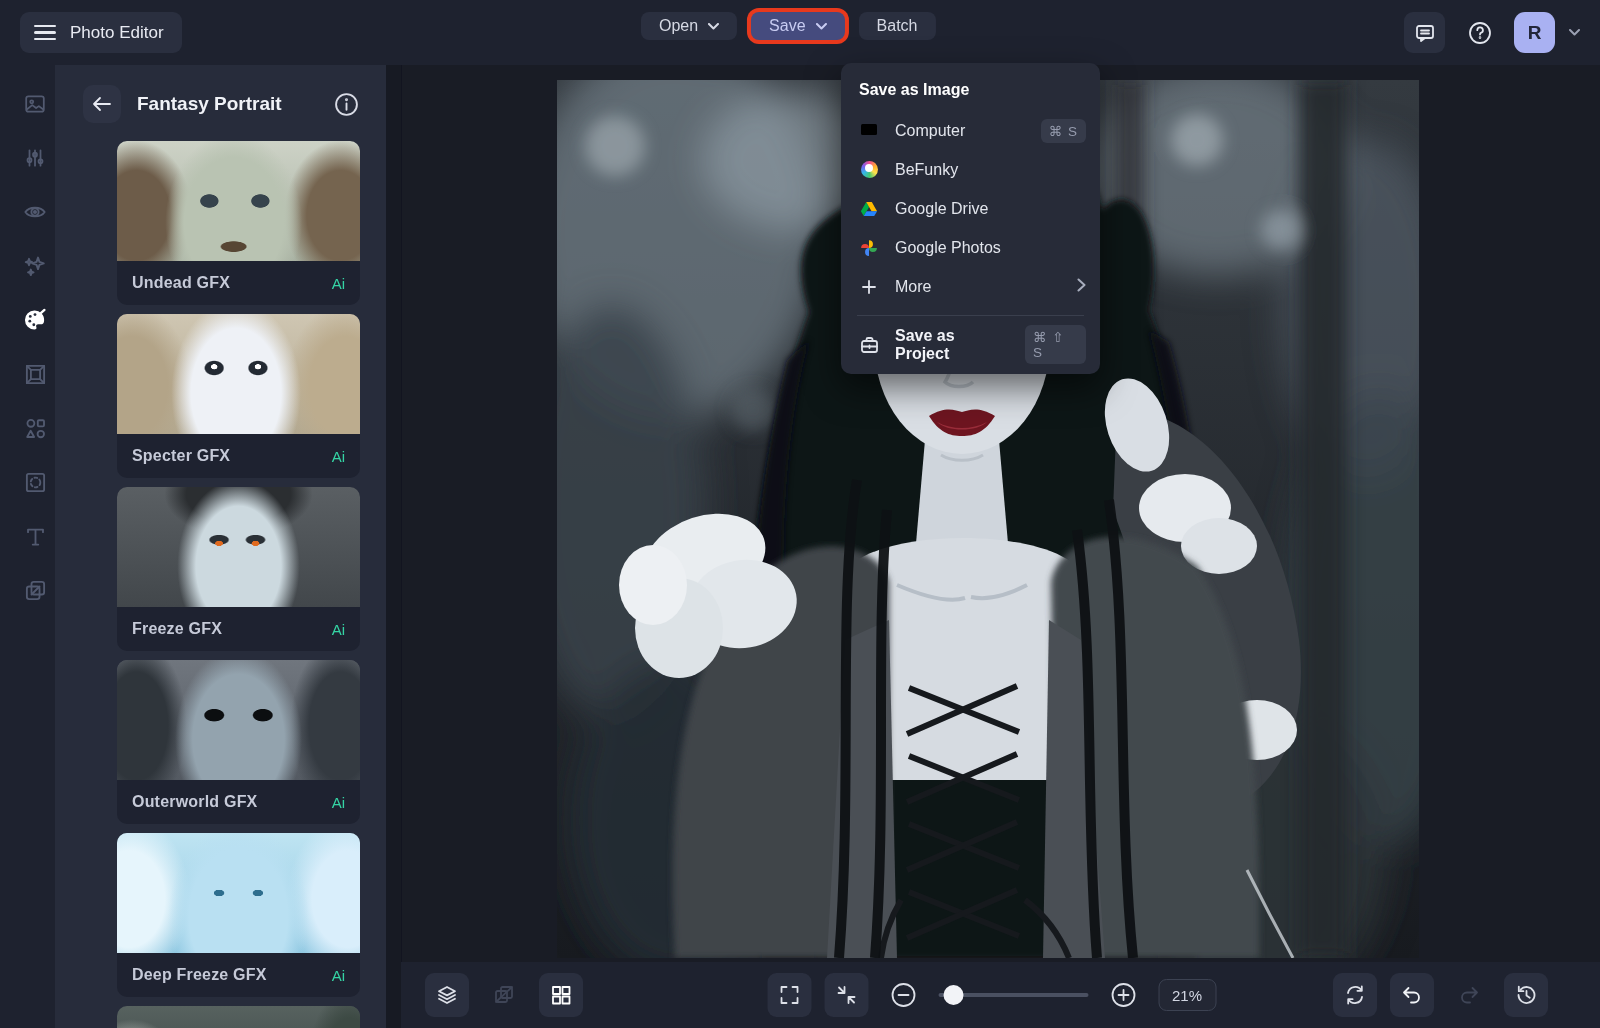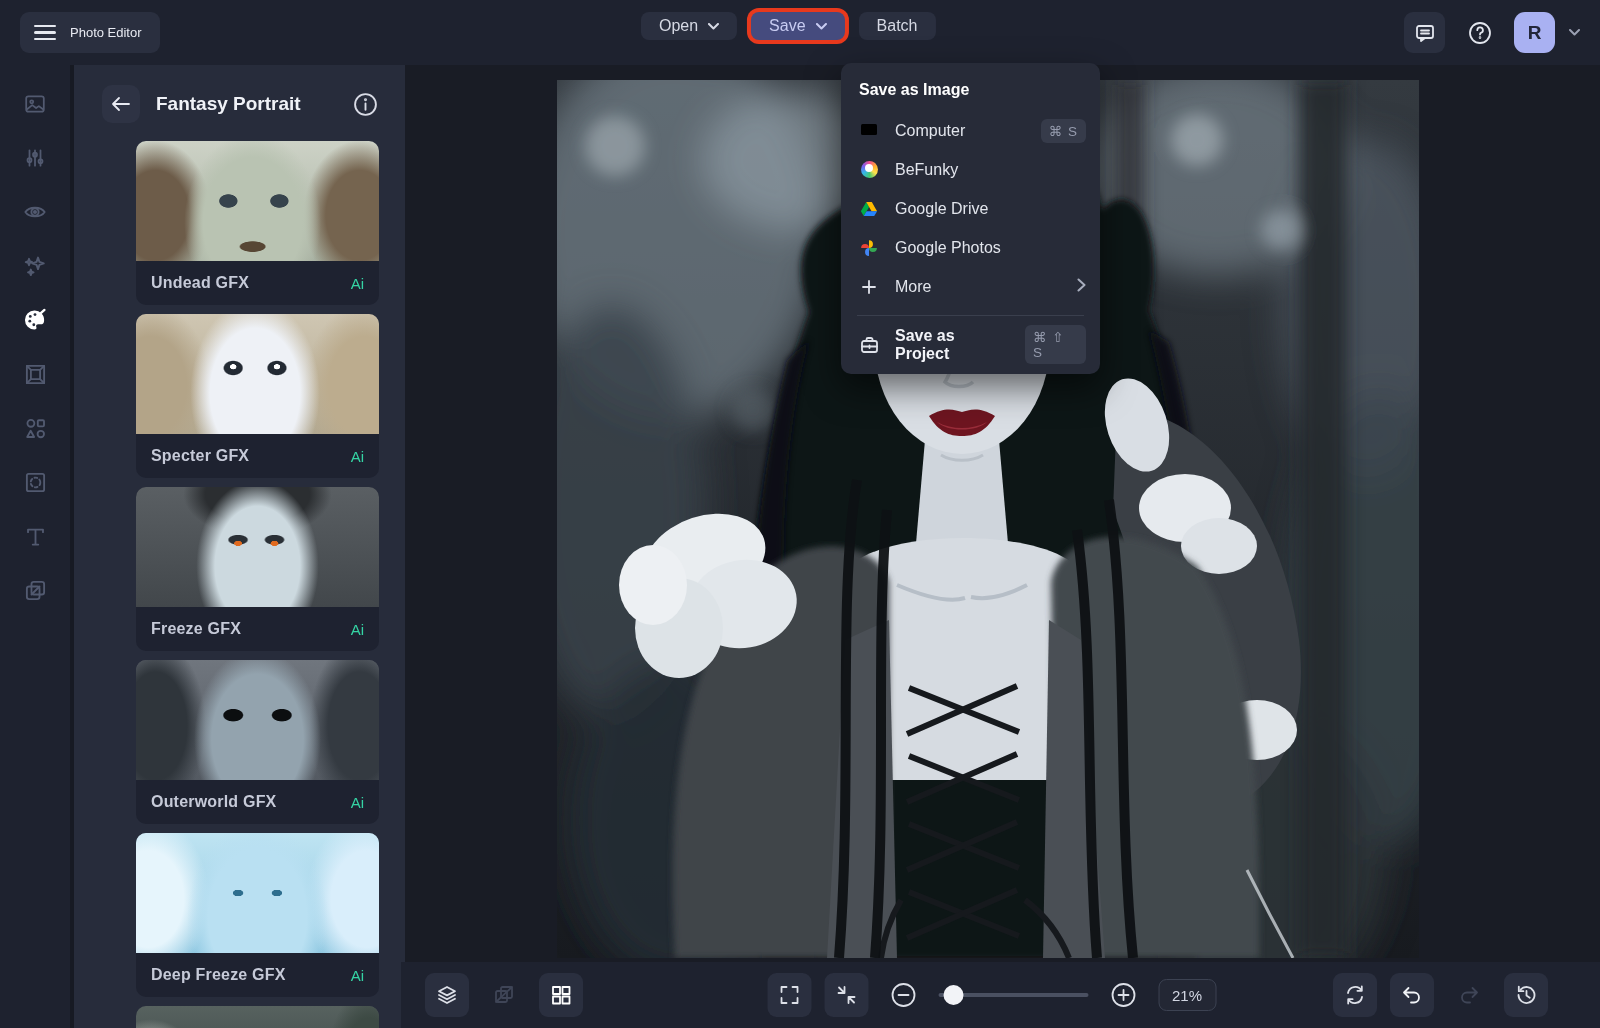--- a/index.html
+++ b/index.html
@@ -13,21 +13,21 @@
     --menu:#272B38; --muted:#8D93A5; --railicon:#525A70;
   }
 
   
   .topbar{position:absolute;top:0;left:0;width:1600px;height:65px;background:var(--bar);
     display:flex;align-items:center;padding:0 20px;z-index:40;}
   .brand{display:flex;align-items:center;gap:14px;background:var(--btn);border-radius:9px;
     height:41px;padding:0 18px 0 14px;}
   .hamburger{display:flex;flex-direction:column;gap:4px;width:22px;}
   .hamburger span{height:2.5px;background:#E6E9F0;border-radius:2px;}
-  .brand-title{font-size:13px;color:#E8EAF2;}
+  .brand-title{font-size:17px;color:#E8EAF2;}
   .tb-center{position:absolute;left:50%;top:12px;transform:translateX(-54%);display:flex;gap:14px;}
   .tb-btn{height:28px;border:none;border-radius:8px;background:var(--btn);color:#D6D9E4;
     font-size:16px;font-family:inherit;padding:0 18px;display:flex;align-items:center;gap:10px;cursor:pointer;}
   .tb-btn.save{background:#454B7E;color:#C8CCF2;box-shadow:0 0 0 4px #E8391D;}
   .chev{width:11px;height:7px;}
   .chev polyline{fill:none;stroke:currentColor;stroke-width:2;stroke-linecap:round;stroke-linejoin:round;}
   .tb-right{margin-left:auto;display:flex;align-items:center;gap:14px;}
   .icon-btn{width:41px;height:41px;border-radius:9px;background:var(--btn);border:none;cursor:pointer;
     display:flex;align-items:center;justify-content:center;color:#E3E6EE;}
   .icon-btn.plain{background:transparent;}
@@ -37,21 +37,21 @@
 
   
   .rail{position:absolute;top:65px;left:0;width:70px;height:963px;background:var(--bar);
     display:flex;flex-direction:column;align-items:center;padding-top:12px;z-index:20;}
   .rail-btn{width:54px;height:54px;display:flex;align-items:center;justify-content:center;
     background:none;border:none;cursor:pointer;color:var(--railicon);}
   .rail-btn svg{stroke:currentColor;fill:none;stroke-width:1.6;stroke-linecap:round;stroke-linejoin:round;}
   .rail-btn.active{color:#FFFFFF;}
 
   
-  .panel{position:absolute;top:65px;left:74px;width:331px;height:963px;background:var(--panel);
+  .panel{position:absolute;top:65px;left:55px;width:331px;height:963px;background:var(--panel);
     z-index:20;overflow:hidden;}
   .panel-head{display:flex;align-items:center;padding:20px 26px 18px 28px;}
   .back-btn{width:38px;height:38px;border-radius:10px;background:#2E3344;border:none;cursor:pointer;
     color:#E8EAF2;display:flex;align-items:center;justify-content:center;}
   .panel-title{font-size:19px;font-weight:bold;color:#F0F2F7;margin-left:16px;}
   .info-btn{margin-left:auto;background:none;border:none;cursor:pointer;color:#D9DCE6;
     width:28px;height:28px;display:flex;align-items:center;justify-content:center;}
   .fx-list{padding:0 26px;display:flex;flex-direction:column;gap:9px;}
   .fx-card{border-radius:10px;overflow:hidden;background:var(--card);cursor:pointer;flex:none;margin-left:36px;}
   .fx-thumb{height:120px;}

